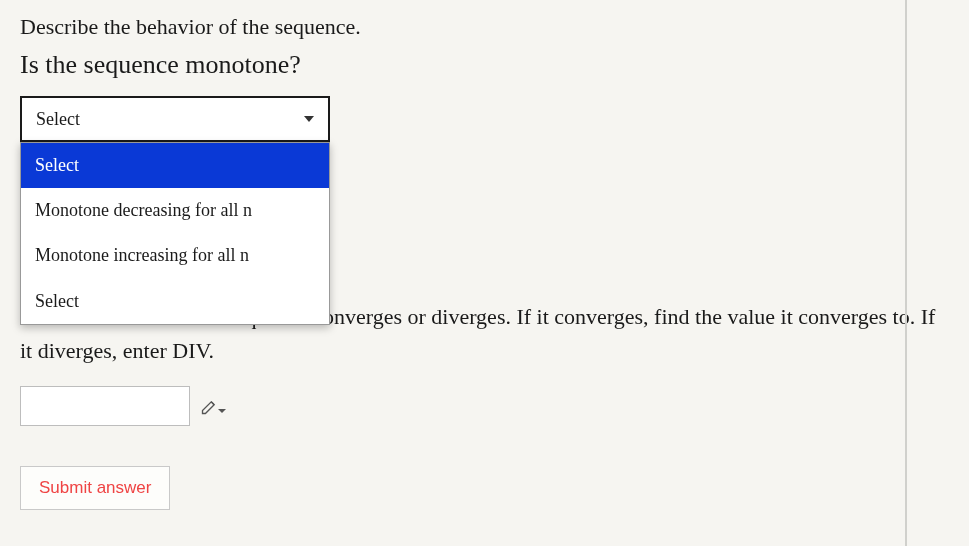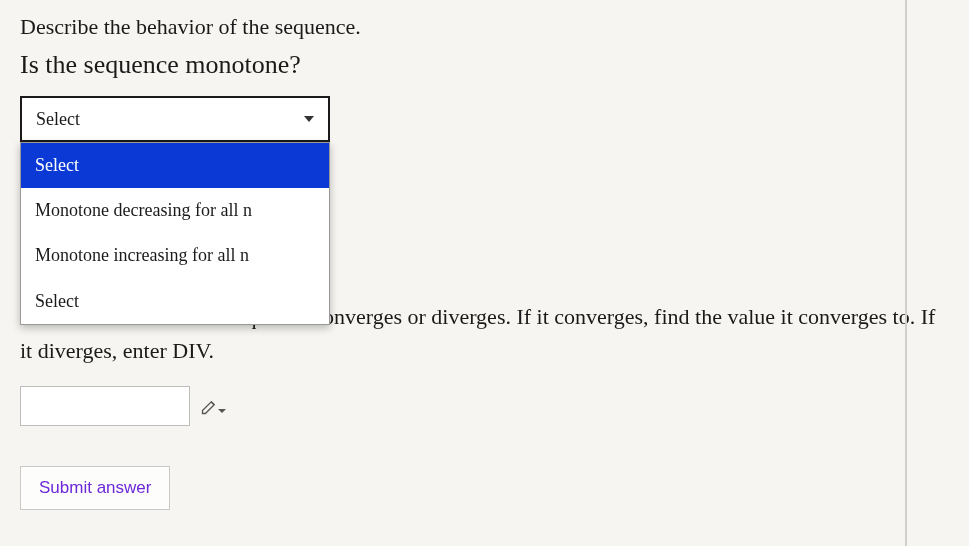--- a/index.html
+++ b/index.html
@@ -97,21 +97,21 @@
       display: flex;
       gap: 18px;
     }
     .btn {
       height: 44px;
       padding: 0 18px;
       border: 1px solid #c9c9c9;
       background: #fdfdfb;
       font-family: Arial, Helvetica, sans-serif;
       font-size: 17px;
-      color: #6d28d9;
+      color: #ef4444;
       cursor: pointer;
       display: flex;
       align-items: center;
     }
     .right-divider {
       position: absolute;
       right: 62px;
       top: 0;
       bottom: 0;
       width: 2px;

